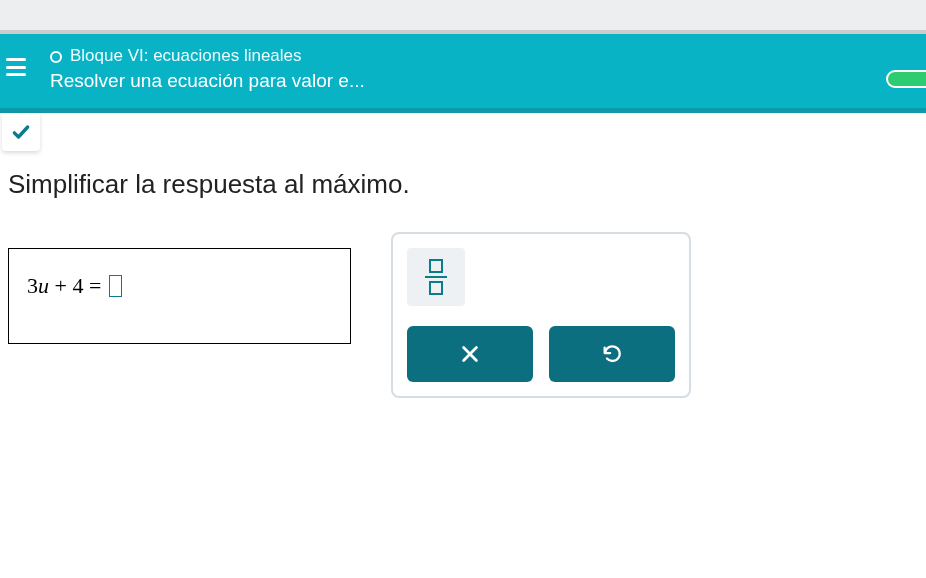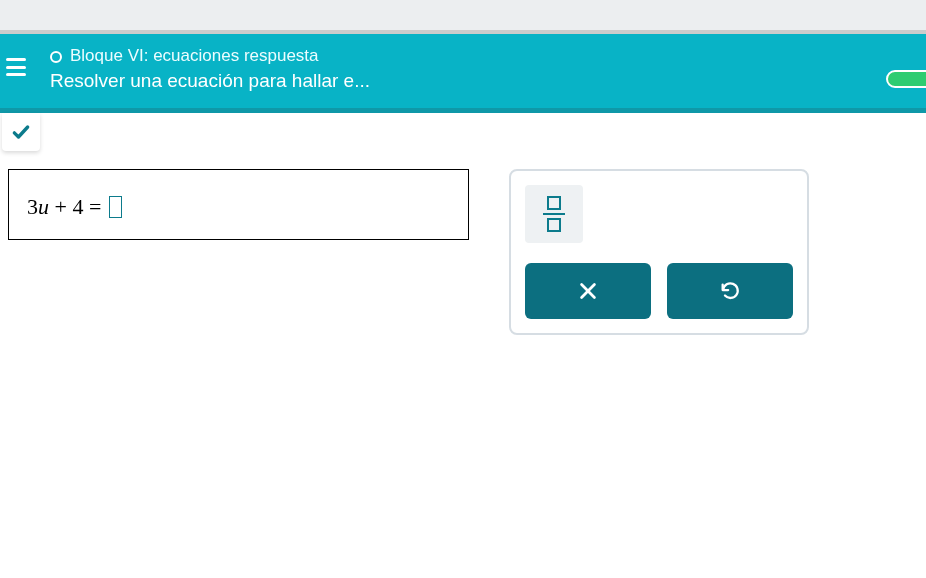--- a/index.html
+++ b/index.html
@@ -79,22 +79,23 @@
       font-size:26px; color:#222;
       margin-bottom:32px;
     }
 
     .row {
       display:flex; gap:40px; align-items:flex-start;
     }
 
     .answer-box {
       border:1px solid #000;
-      padding:24px 18px 19px 18px;
-      width:461px;
+      padding:24px 18px 44px 18px;
+      width:343px;
+      margin-top:16px;
     }
     .answer-math {
       font-family: "Times New Roman", Times, serif;
       font-size:22px;
       display:flex; align-items:center; gap:8px;
     }
     .answer-math .mi { font-style:italic; }
     .slot {
       display:inline-block;
       width:13px; height:22px;
@@ -138,37 +139,38 @@
 <div class="grey-line"></div>
 
 <div class="header">
   <div class="menu-icon">
     <span></span>
       <span></span>
       <span></span>
   </div>
   <div class="title-block">
     <div class="unit-line">
-      <span class="circle-dot"></span><span>Bloque VI: ecuaciones respuesta</span>
+      <span class="circle-dot"></span><span>Bloque VI: ecuaciones lineales</span>
     </div>
-    <div class="topic-line">Resolver una ecuación para hallar e...</div>
+    <div class="topic-line">Resolver una ecuación para valor e...</div>
   </div>
   <div class="progress-pill"></div>
 </div>
 <div class="underbar"></div>
 
 <div class="tab">
   <svg class="check-icon" viewBox="0 0 24 24" fill="none" stroke="#0c7b8c" stroke-width="4" stroke-linecap="round" stroke-linejoin="round">
       <polyline points="4 13 9 18 20 6"></polyline>
     </svg>
 </div>
 
 <div class="content">
 
 
+  <p class="instruction">Simplificar la respuesta al máximo.</p>
 
   <div class="row">
 
     <div class="answer-box">
       <div class="answer-math">
         <span><span>3</span><span class="mi">u</span><span> + </span><span>4</span><span> = </span></span>
         <span class="slot"></span>
       </div>
     </div>
 

